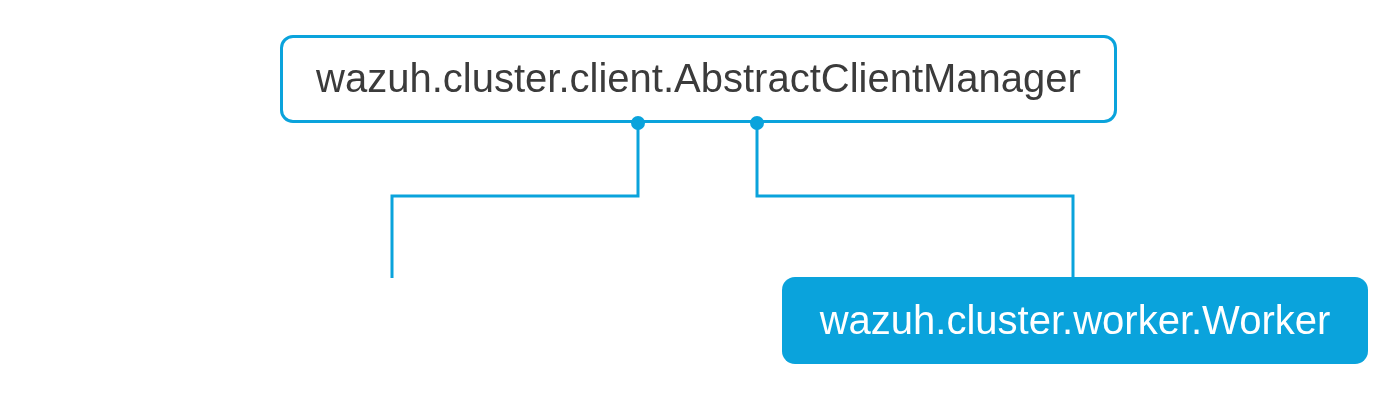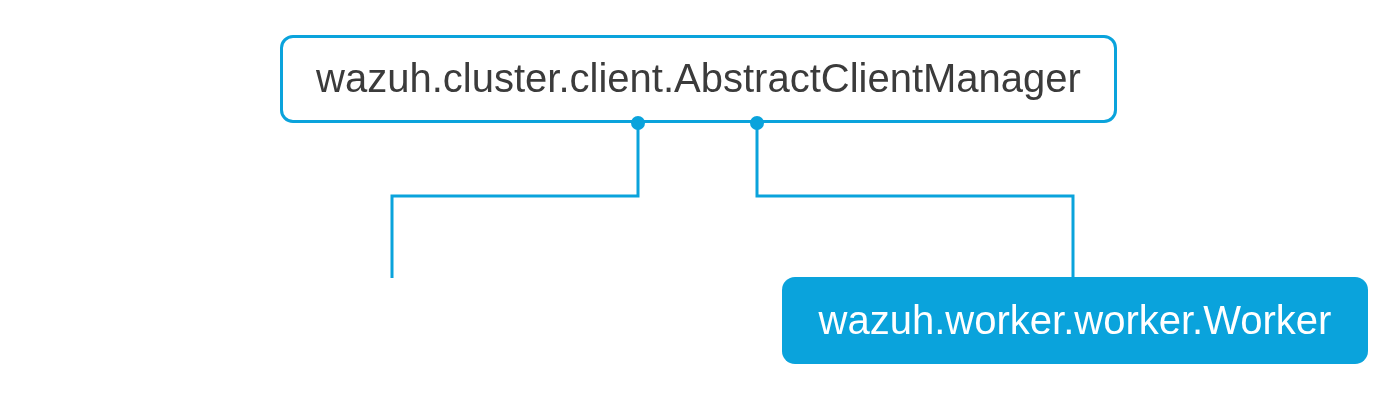--- a/index.html
+++ b/index.html
@@ -78,21 +78,21 @@
 <body>
 
 <div class="canvas">
 
   <div class="node node-parent">
     <span class="node-label">wazuh.cluster.client.AbstractClientManager</span>
   </div>
 
 
   <div class="node node-child node-child-right">
-    <span class="node-label">wazuh.worker.worker.Worker</span>
+    <span class="node-label">wazuh.cluster.worker.Worker</span>
   </div>
 
   <svg class="connectors" viewBox="0 0 1398 402" aria-hidden="true">
     <path d="M 638 123 V 196 H 392 V 278"></path>
     <path d="M 757 123 V 196 H 1073 V 278"></path>
     <circle cx="638" cy="123" r="7"></circle>
     <circle cx="757" cy="123" r="7"></circle>
   </svg>
 
 </div>

